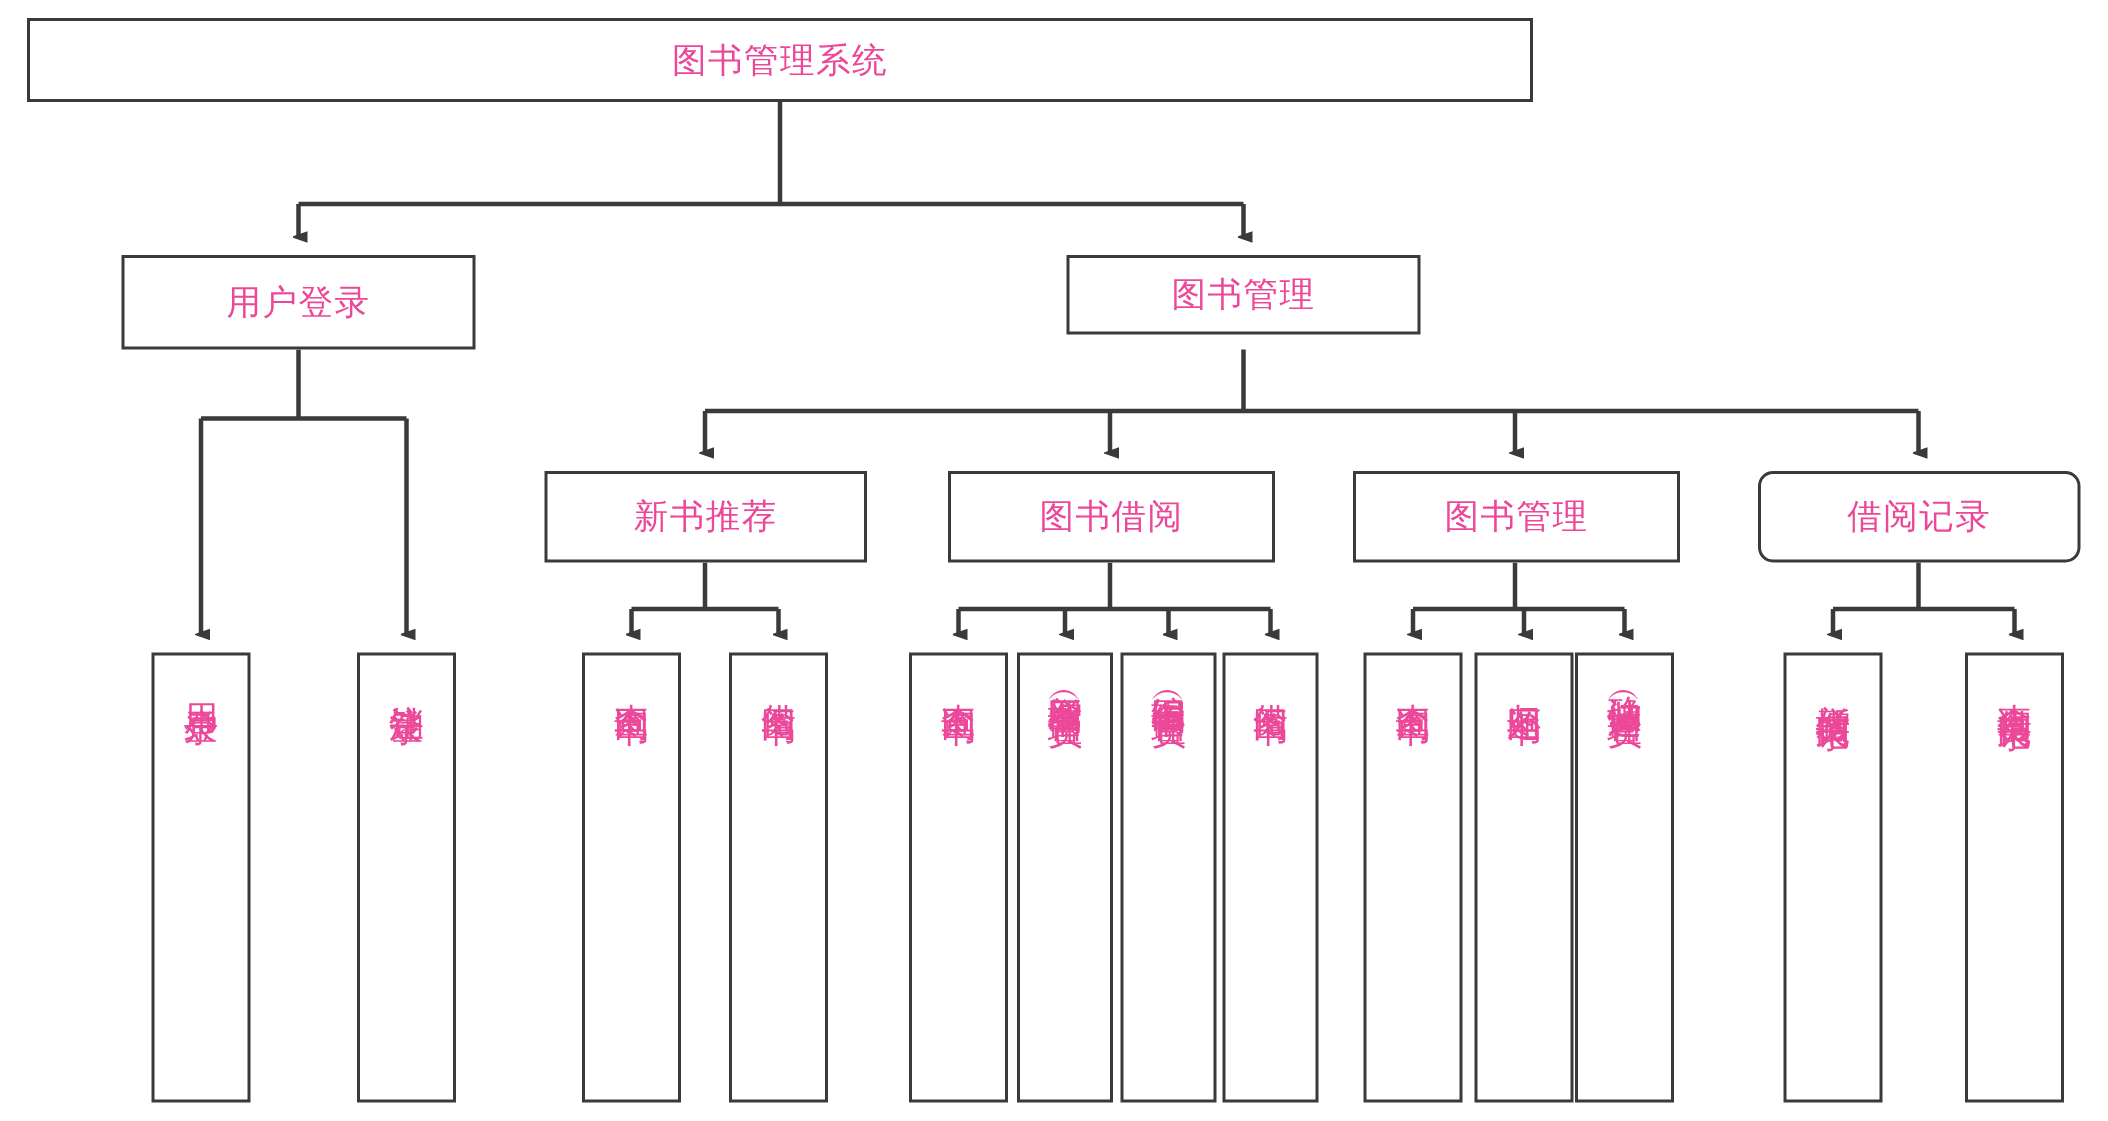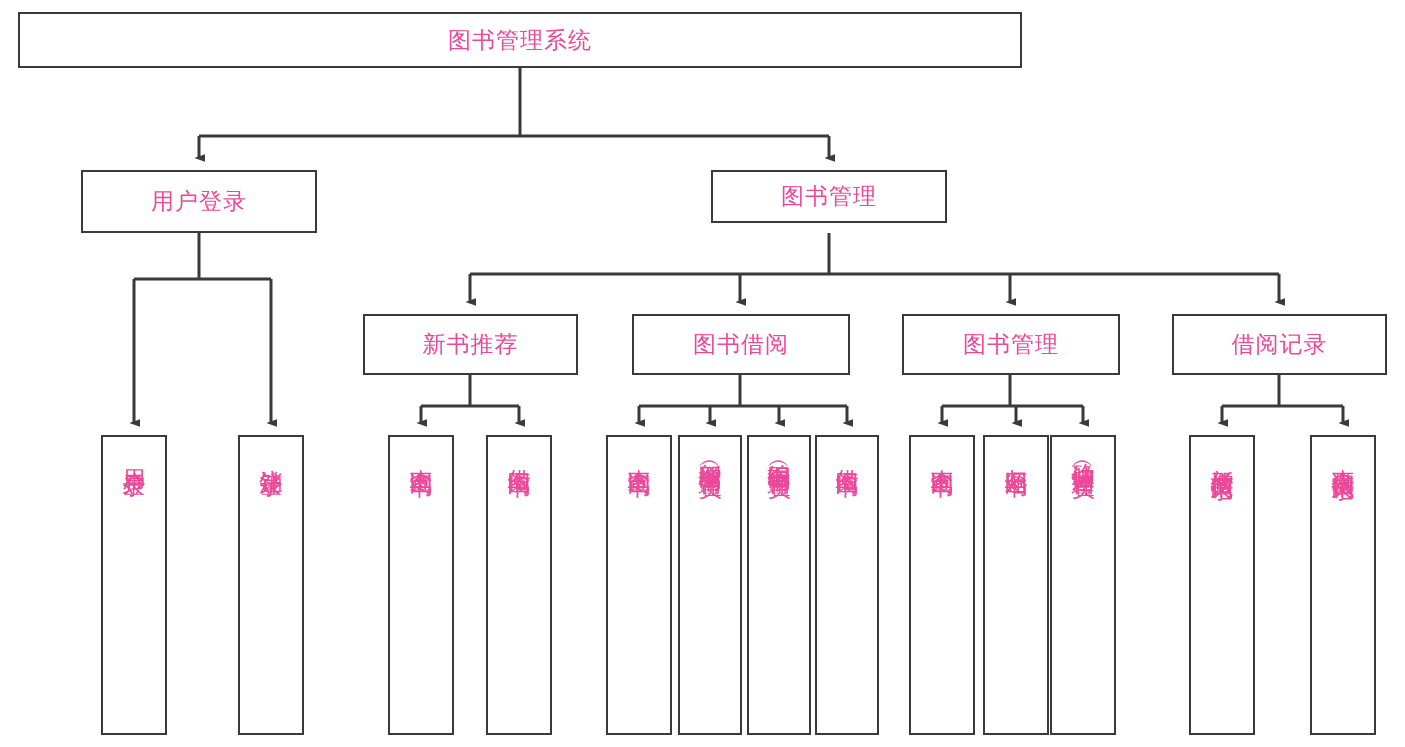--- a/index.html
+++ b/index.html
@@ -136,21 +136,21 @@
 
   <div class="node horiz" style="left:363px; top:314px; width:215px; height:61px;">
     <span class="label">新书推荐</span>
   </div>
   <div class="node horiz" style="left:632px; top:314px; width:218px; height:61px;">
     <span class="label">图书借阅</span>
   </div>
   <div class="node horiz" style="left:902px; top:314px; width:218px; height:61px;">
     <span class="label">图书管理</span>
   </div>
-  <div class="node horiz" style="left:1172px; top:314px; width:215px; height:61px;">
+  <div class="node horiz" style="left:1172px; top:314px; width:215px; height:61px;border-radius:10px;">
     <span class="label">借阅记录</span>
   </div>
 
   <div class="node vert" style="left:101px; top:435px; width:66px; height:300px;">
     <span class="label">用户登录</span>
   </div>
   <div class="node vert" style="left:238px; top:435px; width:66px; height:300px;">
     <span class="label">注销登录</span>
   </div>
   <div class="node vert" style="left:388px; top:435px; width:66px; height:300px;">

